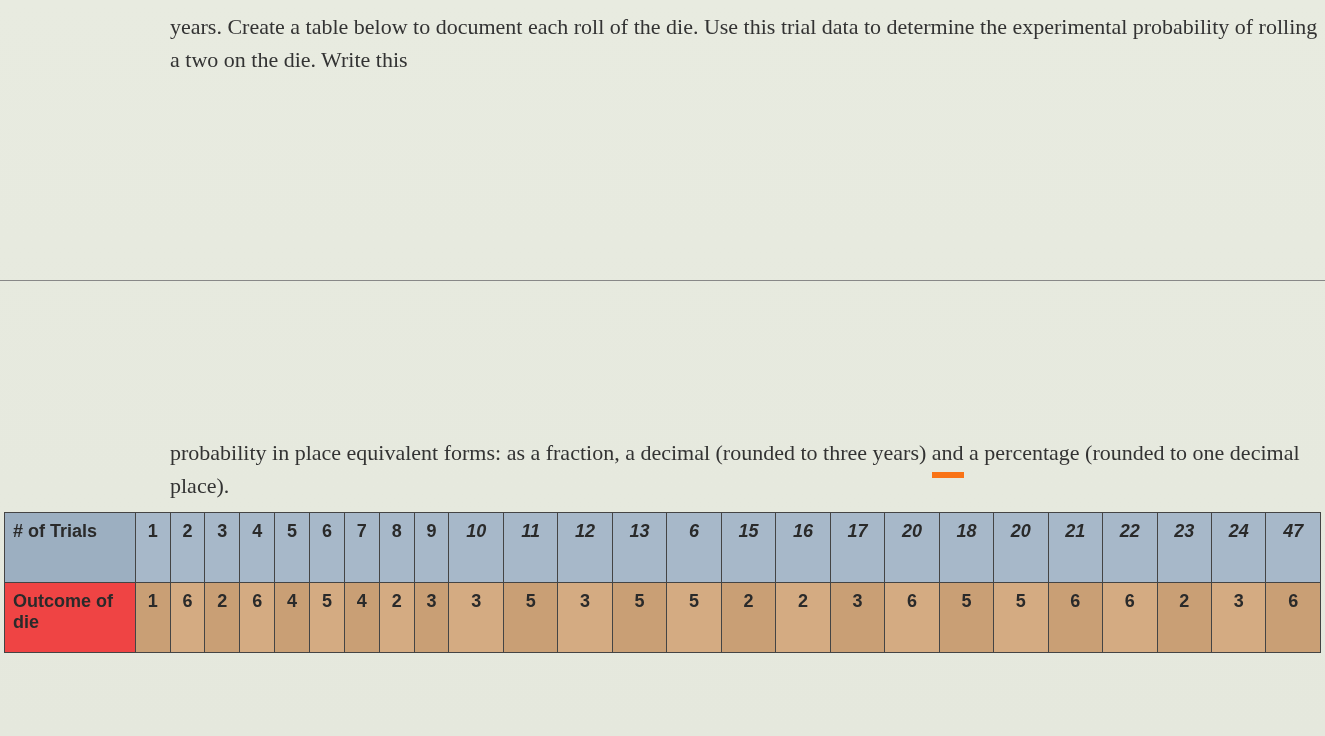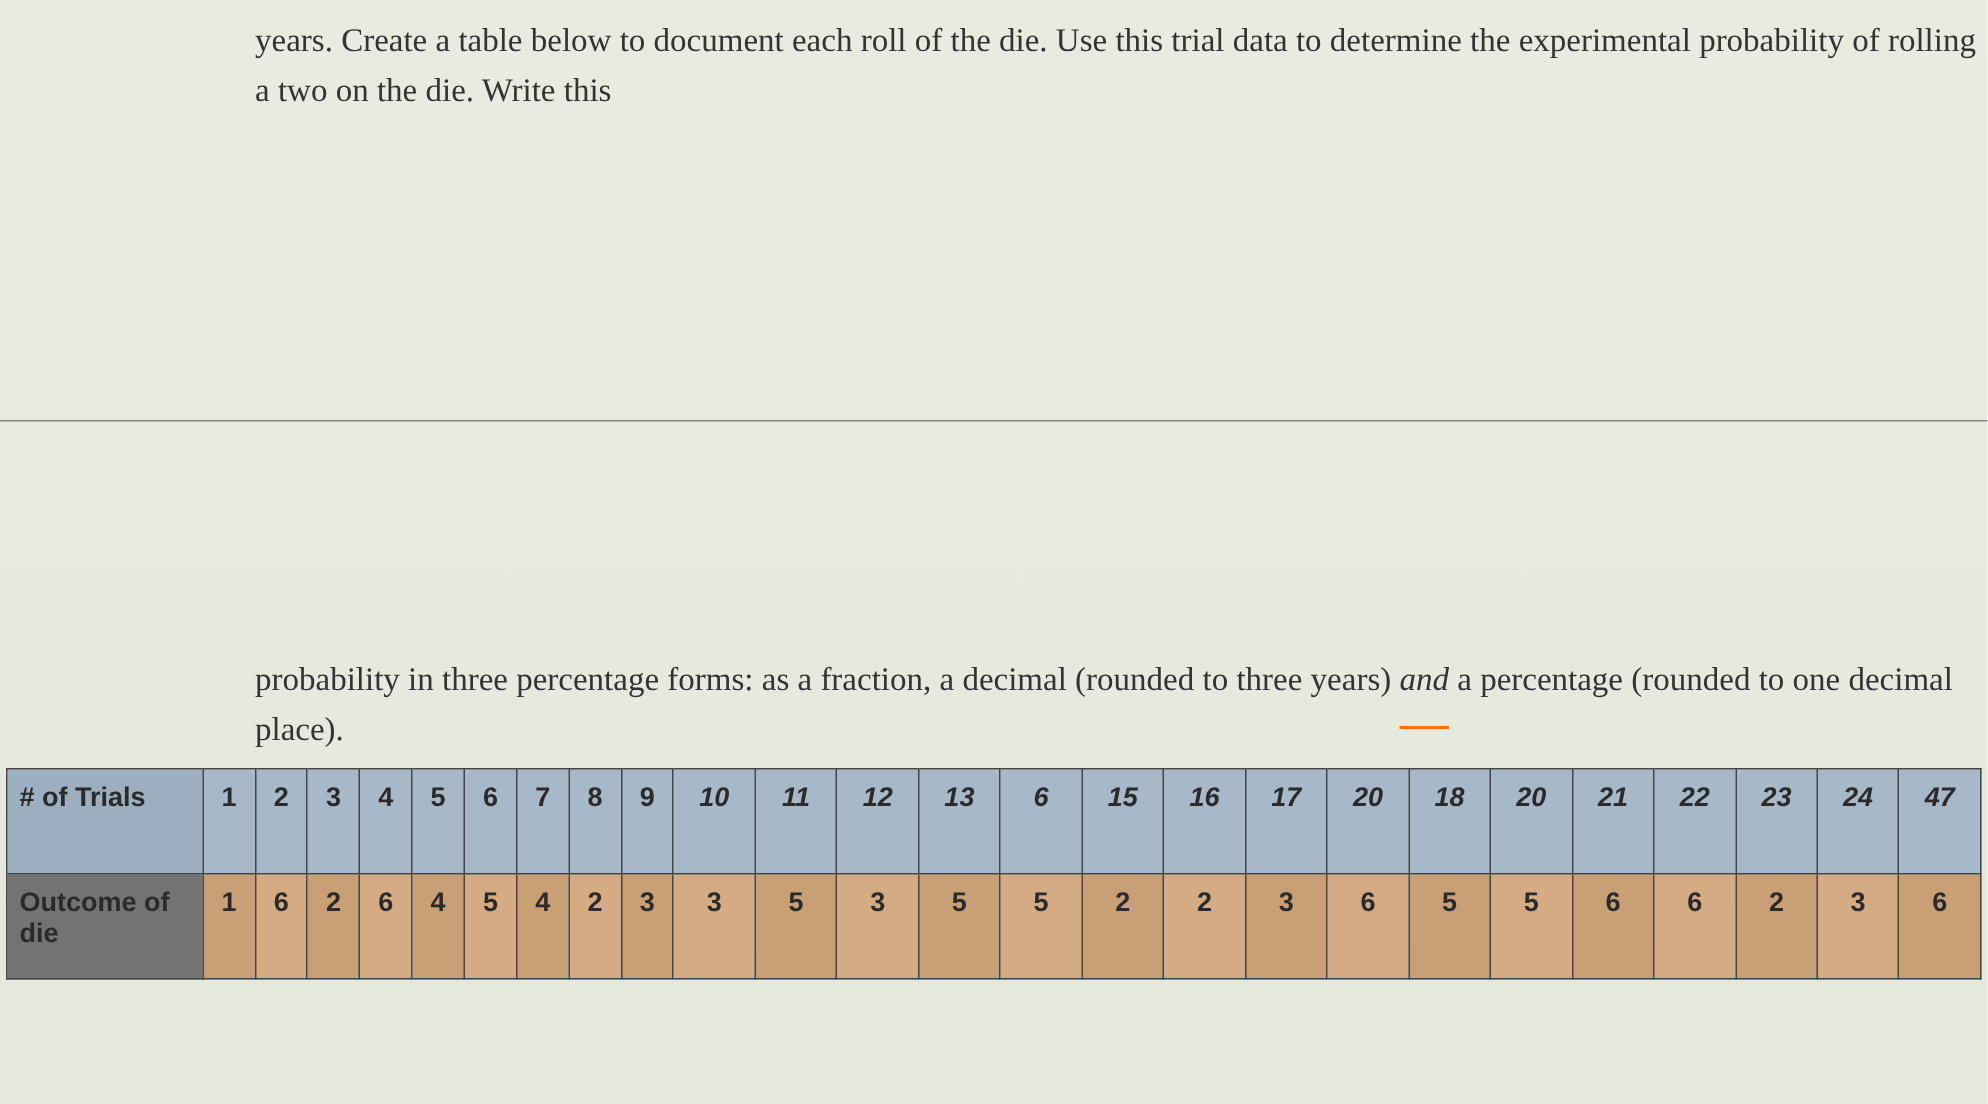--- a/index.html
+++ b/index.html
@@ -24,23 +24,22 @@
     }
     .section-divider {
       border-top: 1px solid #888;
       width: 100%;
     }
     .section-2 {
       padding-top: 155px;
     }
     .bold { font-weight: normal; }
     .underline-red {
-      border-bottom: 2px solid #f97316;
-      padding-bottom: 19px;
-      font-style: italic;
+      border-bottom: 6px solid #f97316;
+      padding-bottom: 7px;
     }
     .table-container {
       margin-top: 10px;
       width: calc(100% - 8px);
       margin-left: 4px;
     }
     table {
       border-collapse: collapse;
       width: 100%;
       font-family: Verdana, Arial, sans-serif;
@@ -62,39 +61,39 @@
     .trials-row th, .trials-row td {
       background: #a7b8c9;
     }
     .trials-row .row-header {
       background: #9cafc1;
     }
     .outcome-row th, .outcome-row td {
       background: #d4ab82;
     }
     .outcome-row .row-header {
-      background: #737373;
+      background: #ef4444;
     }
     .outcome-row td:nth-child(2n) {
       background: #c99f75;
     }
     .small-col { width: 32px; }
     .med-col { width: 50px; font-style: italic; }
   </style>
 </head>
 <body>
 
 <div class="page-section section-1">
   <span>years. Create a table below to document each roll of the die. Use this trial data to determine the </span><span class="bold">experimental probability</span><span> of rolling a two on the die. Write this</span>
 </div>
 
 <div class="section-divider"></div>
 
 <div class="page-section section-2">
-  <span>probability in three percentage forms: as a </span><span class="bold">fraction</span><span>, a </span><span class="bold">decimal</span><span> (rounded to three years) </span><span class="underline-red">and</span><span> a </span><span class="bold">percentage</span><span> (rounded to one decimal place).</span>
+  <span>probability in place equivalent forms: as a </span><span class="bold">fraction</span><span>, a </span><span class="bold">decimal</span><span> (rounded to three years) </span><span class="underline-red">and</span><span> a </span><span class="bold">percentage</span><span> (rounded to one decimal place).</span>
 </div>
 
 <div class="table-container">
   <table>
     <tbody>
         <tr class="trials-row">
       <th class="row-header"># of Trials</th>
     <td class="small-col">1</td>
           <td class="small-col">2</td>
           <td class="small-col">3</td>

